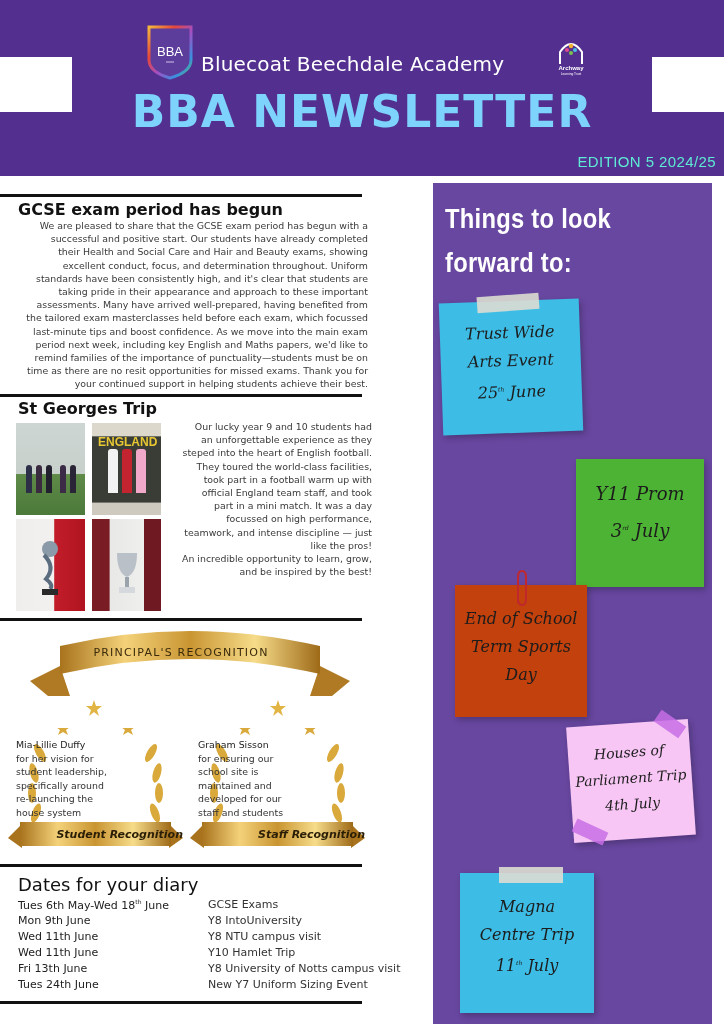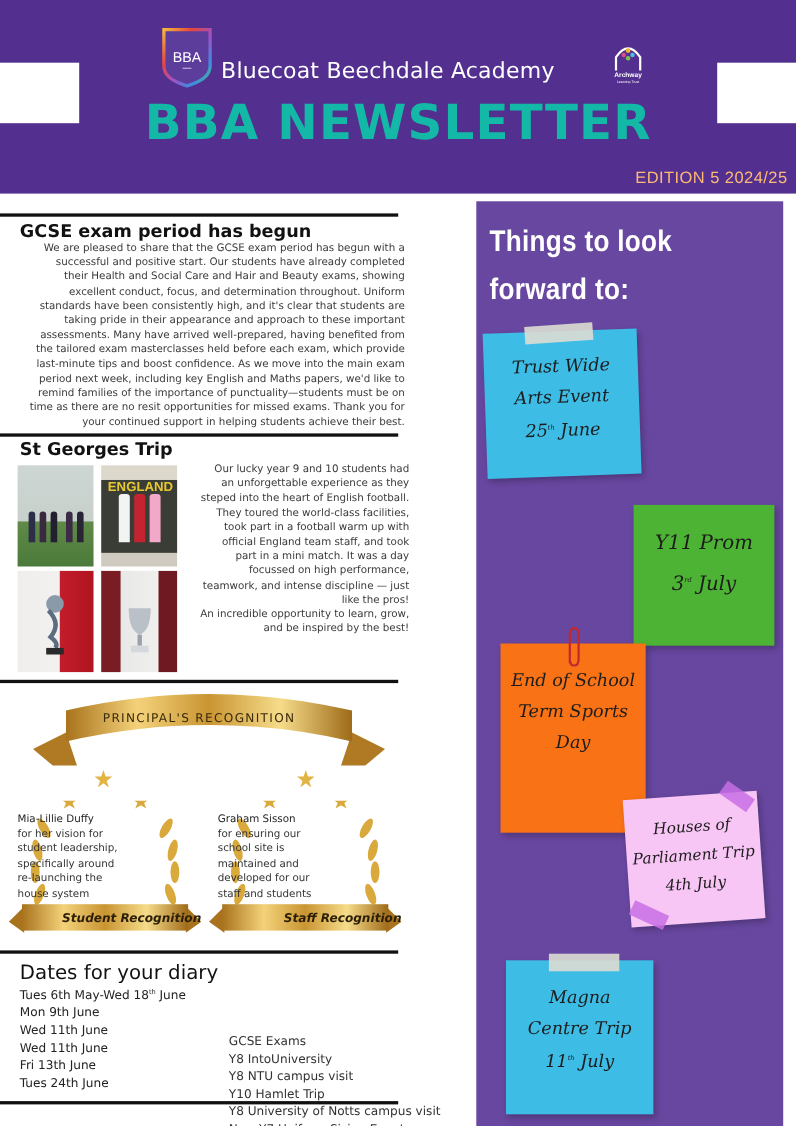--- a/index.html
+++ b/index.html
@@ -5,22 +5,22 @@
   html, body { margin:0; padding:0; }
   body { width:724px; height:1024px; background:#ffffff; position:relative; overflow:hidden; font-family:"DejaVu Sans", sans-serif; color:#1a1a1a; }
 
   
   .header { position:absolute; left:0; top:0; width:724px; height:176px; background:#53308f; }
   .header .side-bar-left { position:absolute; left:0; top:57px; width:72px; height:55px; background:#ffffff; }
   .header .side-bar-right { position:absolute; right:0; top:57px; width:72px; height:55px; background:#ffffff; }
   .shield { position:absolute; left:146px; top:24px; width:48px; height:56px; }
   .school-name { position:absolute; left:201px; top:52px; font-family:"DejaVu Sans", sans-serif; font-weight:normal; font-size:20px; color:#ffffff; letter-spacing:0.2px; white-space:nowrap; }
   .archway { position:absolute; left:556px; top:38px; width:30px; height:38px; }
-  .title { position:absolute; left:0; width:724px; top:86px; text-align:center; font-family:"DejaVu Sans", sans-serif; font-weight:bold; font-size:44px; color:#14b8a6; letter-spacing:1px; }
-  .edition { position:absolute; right:8px; top:153px; font-family:"Liberation Sans", sans-serif; font-size:15px; color:#fdba74; letter-spacing:0.4px; }
+  .title { position:absolute; left:0; width:724px; top:86px; text-align:center; font-family:"DejaVu Sans", sans-serif; font-weight:bold; font-size:44px; color:#7dd3fc; letter-spacing:1px; }
+  .edition { position:absolute; right:8px; top:153px; font-family:"Liberation Sans", sans-serif; font-size:15px; color:#5eead4; letter-spacing:0.4px; }
 
   
   .rule { position:absolute; left:0; width:362px; height:3px; background:#111111; }
   .h2 { position:absolute; left:18px; font-family:"DejaVu Sans", sans-serif; font-weight:bold; font-size:16px; color:#111; white-space:nowrap; }
   .body-text { position:absolute; font-family:"DejaVu Sans", sans-serif; font-size:9.4px; line-height:13.2px; color:#3a3a3a;text-align:right; }
 
   .photo { position:absolute; width:69px; height:92px; overflow:hidden; }
   .ph1 { left:16px; top:423px; background:linear-gradient(#cdd6d2 0%, #c8d0cc 55%, #5f8a48 56%, #4b7a3a 100%); }
   .ph2 { left:92px; top:423px; background:linear-gradient(#ddd8cc 0%, #ddd8cc 14%, #3a3d36 15%, #3a3d36 86%, #cfcac0 87%); }
   .ph3 { left:16px; top:519px; background:linear-gradient(90deg, #efeeec 0%, #f2f1ef 55%, #c21d2a 56%, #b0141f 100%); }
@@ -33,21 +33,21 @@
   .ribbon-wrap { position:absolute; left:30px; top:626px; width:320px; height:90px; }
   .ribbon-text { position:absolute; left:0; width:380px; top:646px; text-align:center; font-family:"DejaVu Sans", sans-serif; font-size:11px; letter-spacing:1.2px; color:#3b2a0b; }
   .award { position:absolute; width:175px; height:150px; }
   .award-text { position:absolute; left:8px; width:128px; top:10px; text-align:left; font-family:"DejaVu Sans", sans-serif; font-size:9.4px; line-height:13.5px; color:#333; }
   .award-name { color:#222; }
   .award-banner-label { position:absolute; left:0; width:175px; top:100px; text-align:right; font-family:"DejaVu Sans", sans-serif; font-weight:bold; font-size:11px; color:#2a1e06;font-style:italic; }
 
   
   .diary-row { position:absolute; left:18px; width:400px; height:16px; font-family:"DejaVu Sans", sans-serif; font-size:11px; color:#222; }
   .diary-date { position:absolute; left:0; }
-  .diary-event { position:absolute; left:190px; color:#333;margin-top:42px; }
+  .diary-event { position:absolute; left:190px; color:#333; }
   sup { font-size:6px; }
 
   
   .sidebar { position:absolute; left:433px; top:183px; width:279px; height:841px; background:#6847a0; }
   .side-title { position:absolute; left:12px; top:14px; font-family:"Liberation Sans", sans-serif; font-weight:bold; font-size:27px; line-height:44px; color:#ffffff; transform:scaleX(0.88); transform-origin:left; letter-spacing:0.3px; }
   .note { position:absolute; font-family:"DejaVu Serif", serif; font-style:italic; font-size:16px; line-height:28px; color:#1c1c1c; text-align:center; box-shadow:2px 3px 6px rgba(0,0,0,0.25); }
   .tape { position:absolute; background:rgba(220,220,210,0.9); }
   .note-text { display:block; }
 </style>
 </head>
@@ -91,21 +91,21 @@
 <div class="rule" style="top:194px;"></div>
 <div class="h2" style="top:200px;">GCSE exam period has begun</div>
 <div class="body-text" style="left:18px; top:219px; width:350px;">
   <div>We are pleased to share that the GCSE exam period has begun with a</div>
   <div>successful and positive start. Our students have already completed</div>
   <div>their Health and Social Care and Hair and Beauty exams, showing</div>
   <div>excellent conduct, focus, and determination throughout. Uniform</div>
   <div>standards have been consistently high, and it's clear that students are</div>
   <div>taking pride in their appearance and approach to these important</div>
   <div>assessments. Many have arrived well-prepared, having benefited from</div>
-  <div>the tailored exam masterclasses held before each exam, which provide</div>
+  <div>the tailored exam masterclasses held before each exam, which focussed</div>
   <div>last-minute tips and boost confidence. As we move into the main exam</div>
   <div>period next week, including key English and Maths papers, we'd like to</div>
   <div>remind families of the importance of punctuality—students must be on</div>
   <div>time as there are no resit opportunities for missed exams. Thank you for</div>
   <div>your continued support in helping students achieve their best.</div>
 </div>
 
 <div class="rule" style="top:394px;"></div>
 <div class="h2" style="top:399px;">St Georges Trip</div>
 
@@ -276,21 +276,21 @@
   </div>
   <div class="tape" style="left:44px; top:112px; width:62px; height:16px; transform:rotate(-4deg);"></div>
 
   <div class="note" style="left:143px; top:276px; width:128px; height:128px; background:#4db334; font-size:18px; line-height:34px;">
     <div style="padding-top:18px;">
       <span class="note-text">Y11 Prom</span>
       <span class="note-text"><span>3</span><sup>rd</sup><span> July</span></span>
     </div>
   </div>
 
-  <div class="note" style="left:22px; top:402px; width:132px; height:172px; background:#f97316;">
+  <div class="note" style="left:22px; top:402px; width:132px; height:132px; background:#c2410c;">
     <div style="padding-top:20px;">
       <span class="note-text">End of School</span>
       <span class="note-text">Term Sports</span>
       <span class="note-text">Day</span>
     </div>
   </div>
   <svg style="position:absolute; left:80px; top:386px;" width="16" height="38" viewBox="0 0 16 38">
     <path d="M5 34 V8 Q5 2 9 2 Q13 2 13 8 V30 Q13 36 9 36 Q5 36 5 30" fill="none" stroke="#c0282d" stroke-width="2"></path>
   </svg>
 

